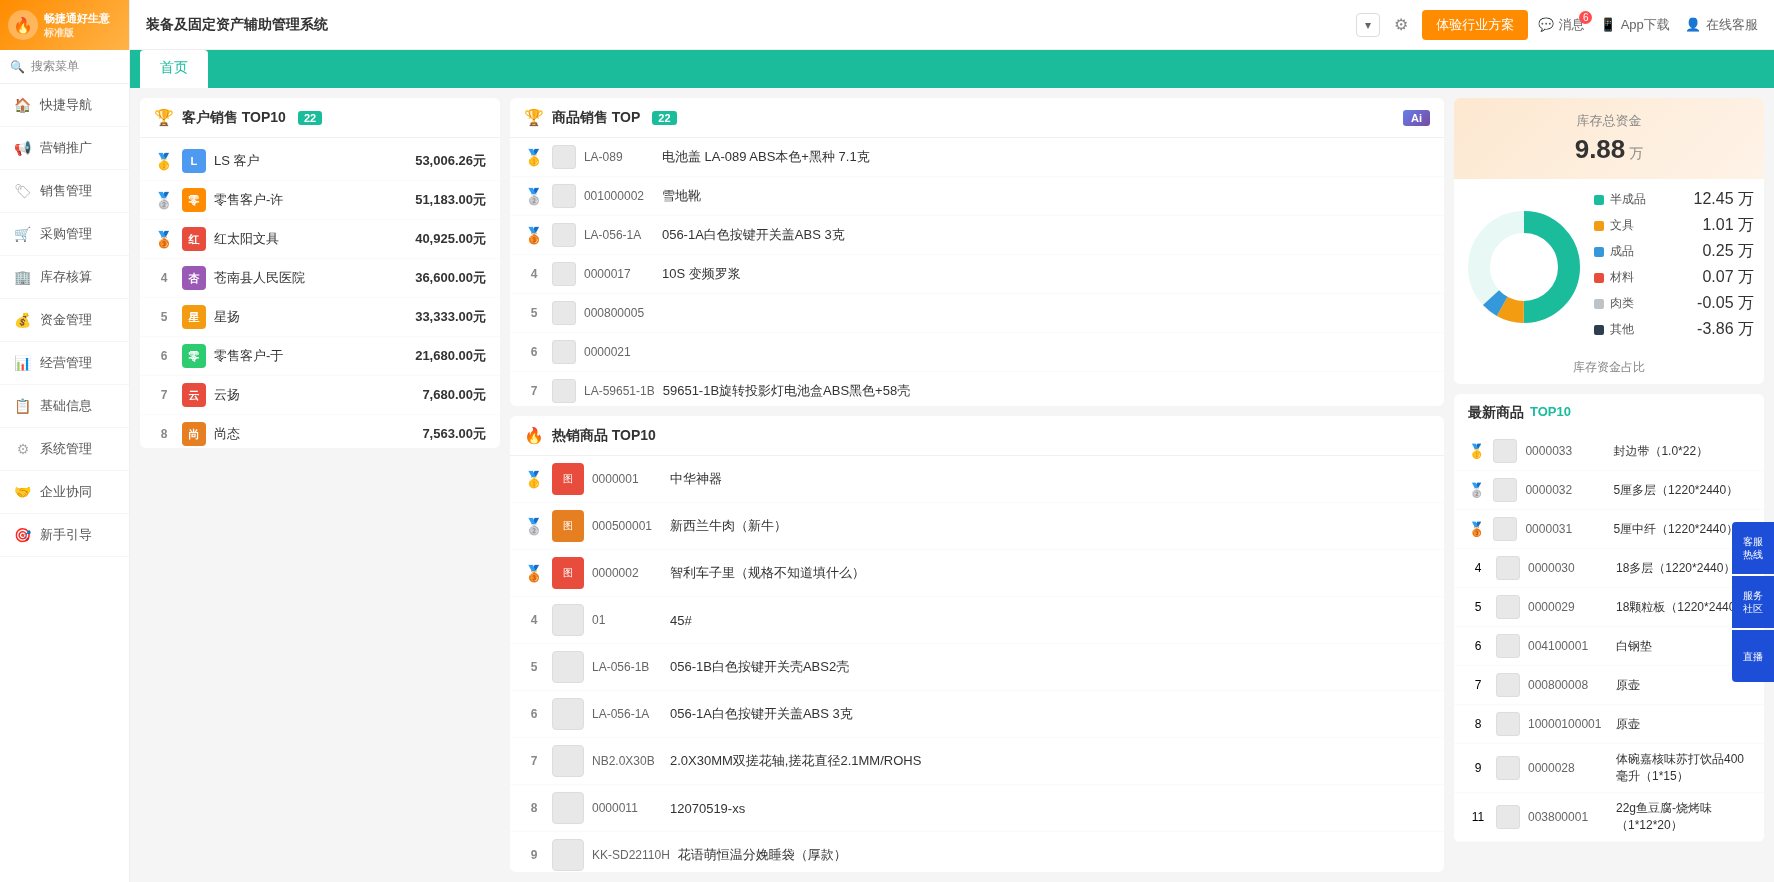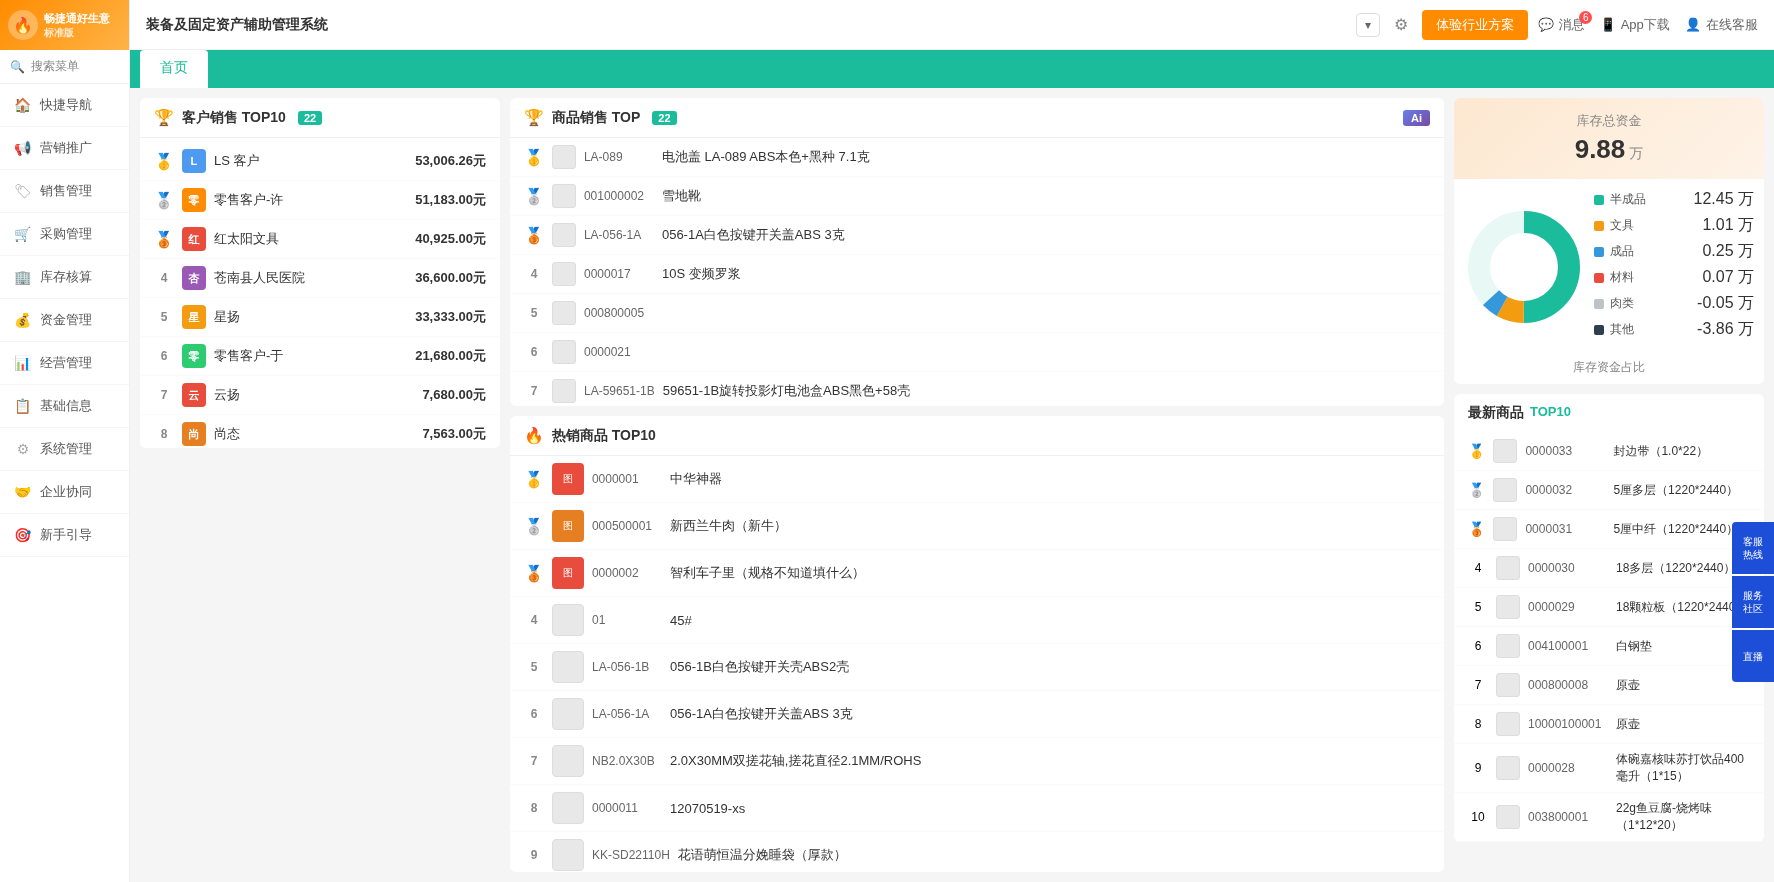--- a/index.html
+++ b/index.html
@@ -780,21 +780,21 @@
     <span class="np-code">10000100001</span>
     <span class="np-name">原壶</span>
   </div>
             <div class="new-product-item">
     <span class="np-rank">9</span>
     <div class="np-img-placeholder"></div>
     <span class="np-code">0000028</span>
     <span class="np-name">体碗嘉核味苏打饮品400毫升（1*15）</span>
   </div>
             <div class="new-product-item">
-    <span class="np-rank">10</span>
+    <span class="np-rank">11</span>
     <div class="np-img-placeholder"></div>
     <span class="np-code">003800001</span>
     <span class="np-name">22g鱼豆腐-烧烤味（1*12*20）</span>
   </div>
           </div>
       </div>
     </div>
 
   </div>
 </div>

